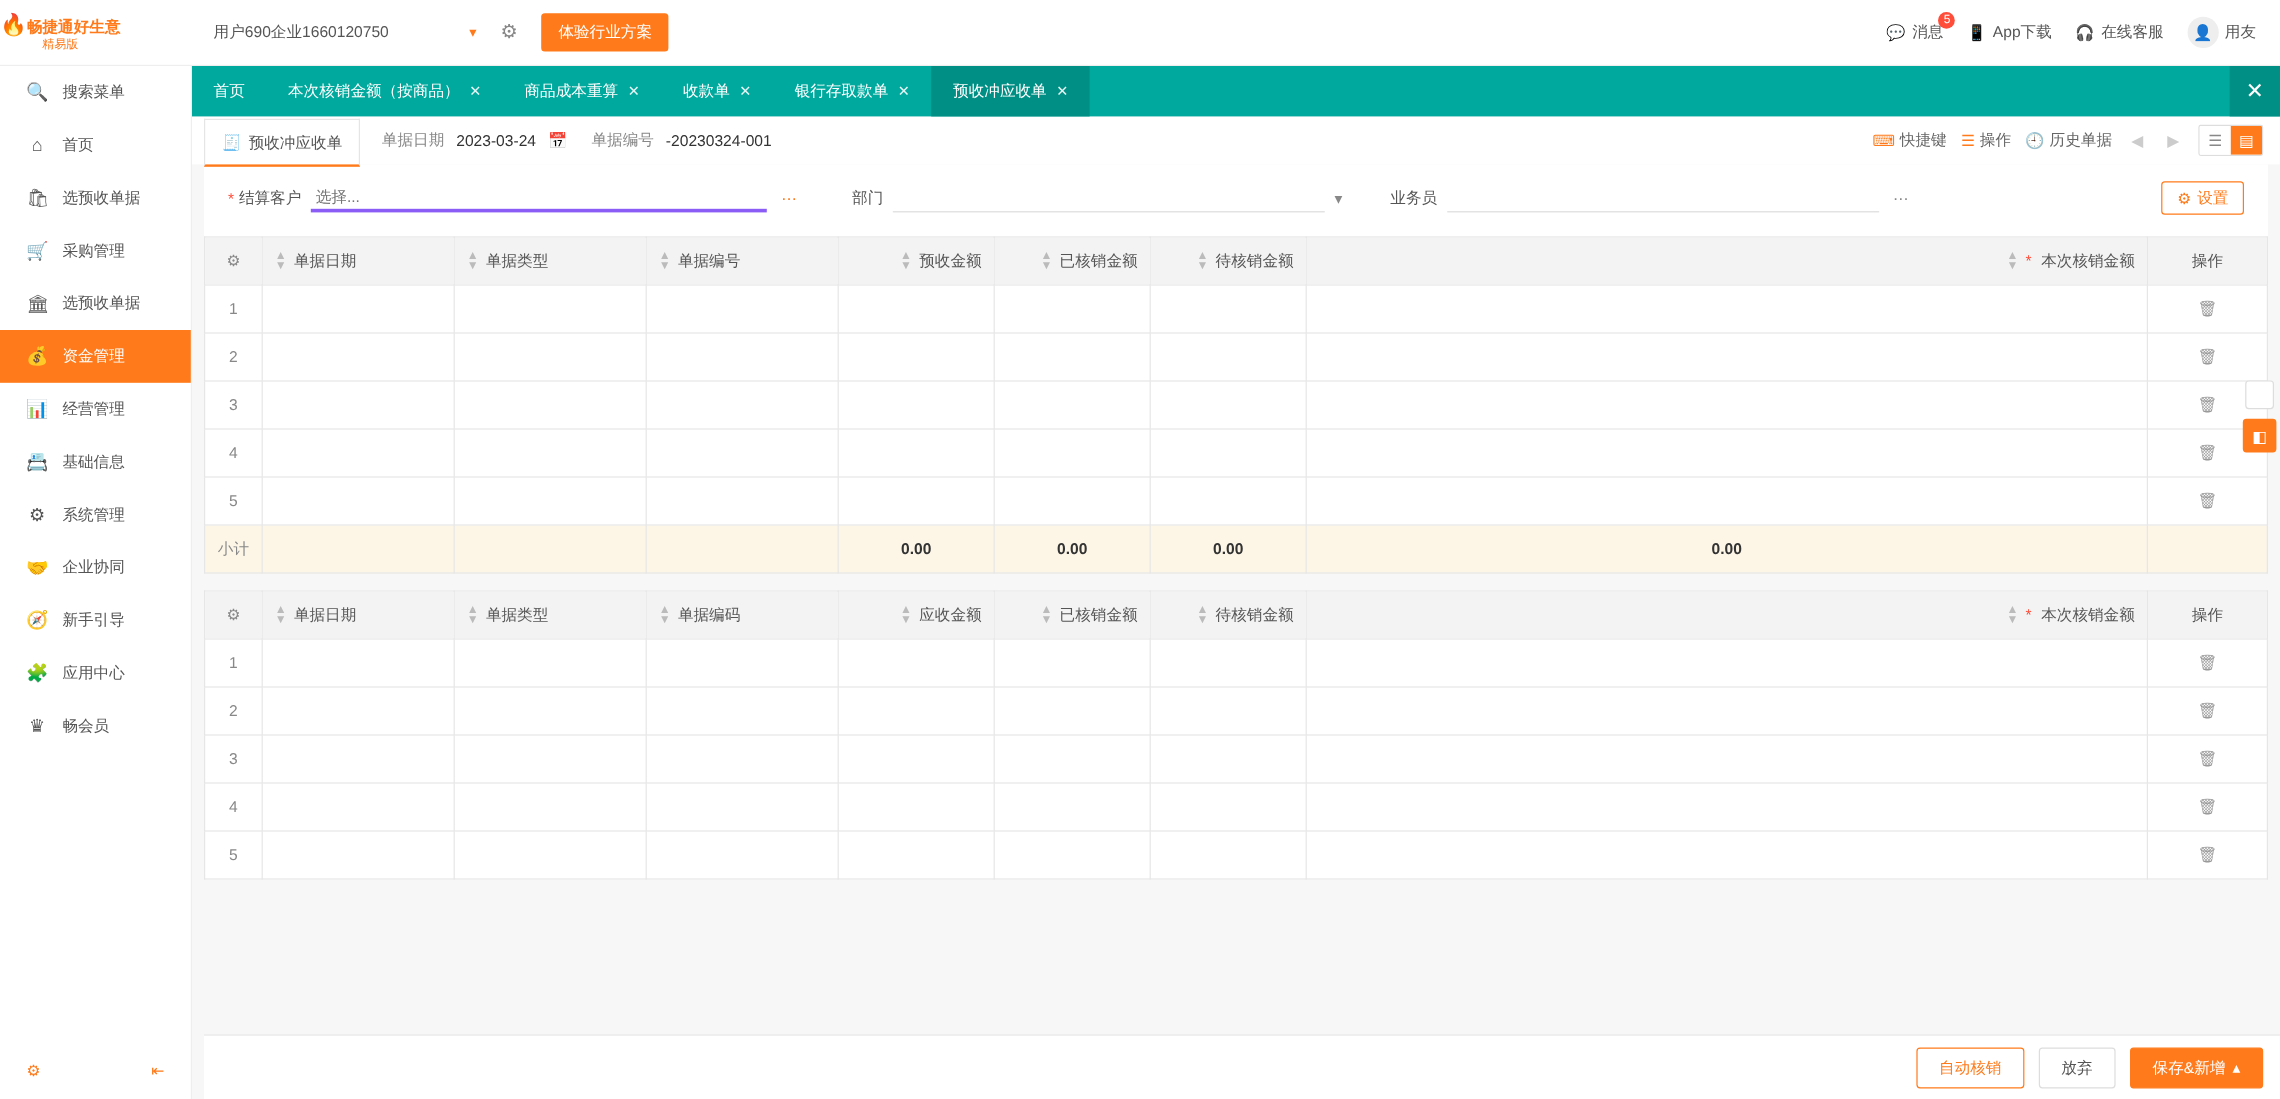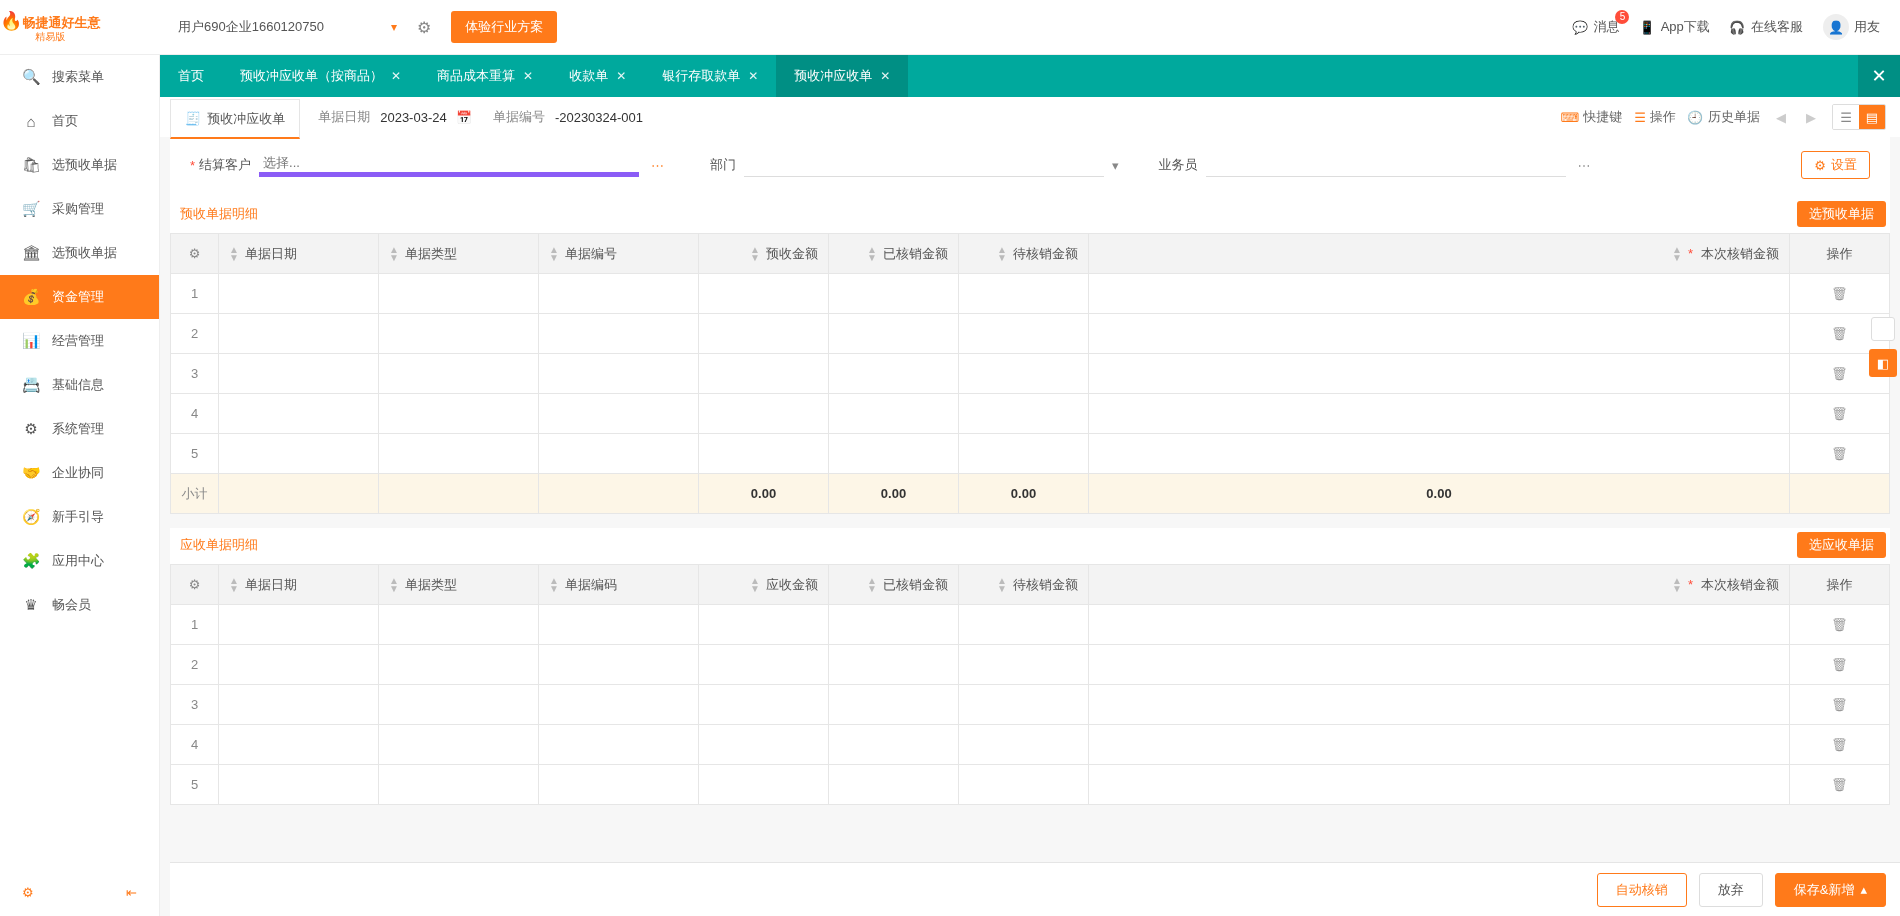--- a/index.html
+++ b/index.html
@@ -43,21 +43,21 @@
   .doc-actions span{cursor:pointer;display:flex;align-items:center;gap:4px;}
   .view-toggle{display:flex;border:1px solid #ddd;border-radius:2px;overflow:hidden;}
   .vt{width:26px;height:24px;display:flex;align-items:center;justify-content:center;background:#fff;color:#888;}
   .vt.active{background:#ff7a1a;color:#fff;}
   .arrow-nav{color:#ccc;padding:0 4px;}
   
   .form-row{display:flex;align-items:center;background:#fff;padding:14px 20px 18px;gap:40px;margin:0 10px;}
   .field{display:flex;align-items:center;gap:8px;}
   .field .req{color:#ff4d3a;margin-right:-4px;}
   .field label{color:#555;}
-  .field .input{border:none;border-bottom:5px solid #8b5cf6;height:24px;min-width:380px;color:#bbb;padding-left:4px;background:transparent;}
+  .field .input{border:none;border-bottom:3px solid #8b5cf6;height:24px;min-width:380px;color:#bbb;padding-left:4px;background:transparent;}
   .field .input.plain{border-bottom:1px solid #ddd;min-width:360px;}
   .field .more{color:#ff7a1a;cursor:pointer;padding:0 4px;letter-spacing:2px;}
   .field .dd{color:#888;cursor:pointer;}
   .settings-btn{margin-left:auto;border:1px solid #ff7a1a;color:#ff7a1a;background:#fff;height:28px;padding:0 12px;border-radius:3px;cursor:pointer;display:flex;align-items:center;gap:5px;}
   
   .section{margin:0 10px;background:#fff;padding:0 0 0;}
   .sec-head{display:flex;align-items:center;justify-content:space-between;padding:4px 4px 6px 10px;}
   .sec-title{color:#ff7a1a;}
   .sec-btn{background:#ff7a1a;color:#fff;border:none;height:26px;padding:0 12px;border-radius:3px;cursor:pointer;}
   
@@ -187,21 +187,21 @@
   </div>
 
   <div class="main">
 
     <div class="tabsbar" style="margin-left:0;">
       <div id="tabs-host" style="display:flex;">
           <div class="tab">
             <span>首页</span>
           </div>
           <div class="tab">
-            <span>预收冲应收单（按商品）</span>
+            <span>本次核销金额（按商品）</span>
             <span class="x">✕</span>
           </div>
           <div class="tab">
             <span>商品成本重算</span>
             <span class="x">✕</span>
           </div>
           <div class="tab">
             <span>收款单</span>
             <span class="x">✕</span>
           </div>
@@ -270,24 +270,20 @@
         <input class="input plain" style="">
         <span class="more" style="color:#888;">⋯</span>
       </div>
       <button class="settings-btn">
         <span>⚙</span>
         <span>设置</span>
       </button>
     </div>
 
     <div class="section">
-      <div class="sec-head">
-        <span class="sec-title">预收单据明细</span>
-        <button class="sec-btn">选预收单据</button>
-      </div>
       <table>
         <colgroup>
           <col style="width:48px">
               <col style="width:160px">
               <col style="width:160px">
               <col style="width:160px">
           <col style="width:130px">
               <col style="width:130px">
               <col style="width:130px">
               <col>
@@ -407,24 +403,20 @@
                 <td class="amt">0.00</td>
                 <td class="amt">0.00</td>
                 <td class="amt">0.00</td>
                 <td></td>
               </tr>
             </tbody>
       </table>
     </div>
 
     <div class="section" style="margin-top:14px;">
-      <div class="sec-head">
-        <span class="sec-title">应收单据明细</span>
-        <button class="sec-btn">选应收单据</button>
-      </div>
       <table>
         <colgroup>
           <col style="width:48px">
               <col style="width:160px">
               <col style="width:160px">
               <col style="width:160px">
           <col style="width:130px">
               <col style="width:130px">
               <col style="width:130px">
               <col>

